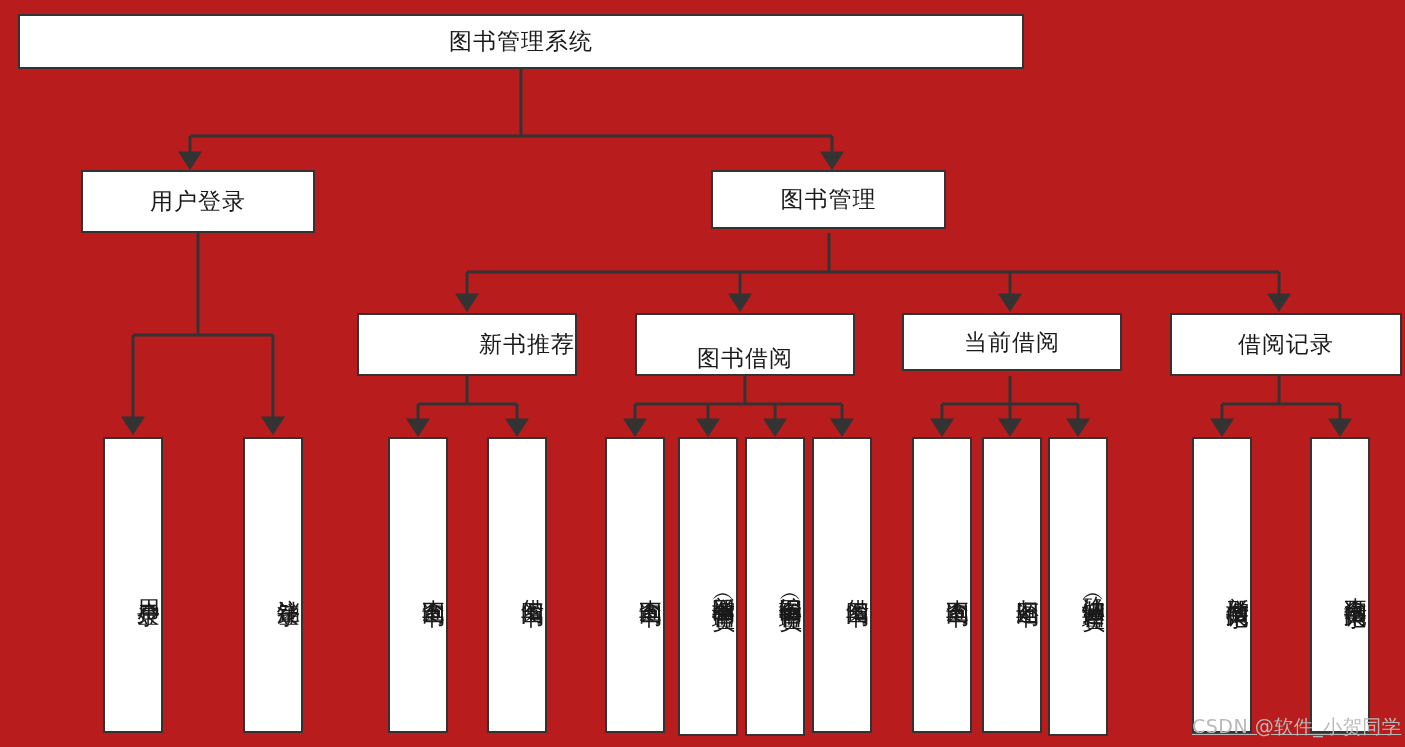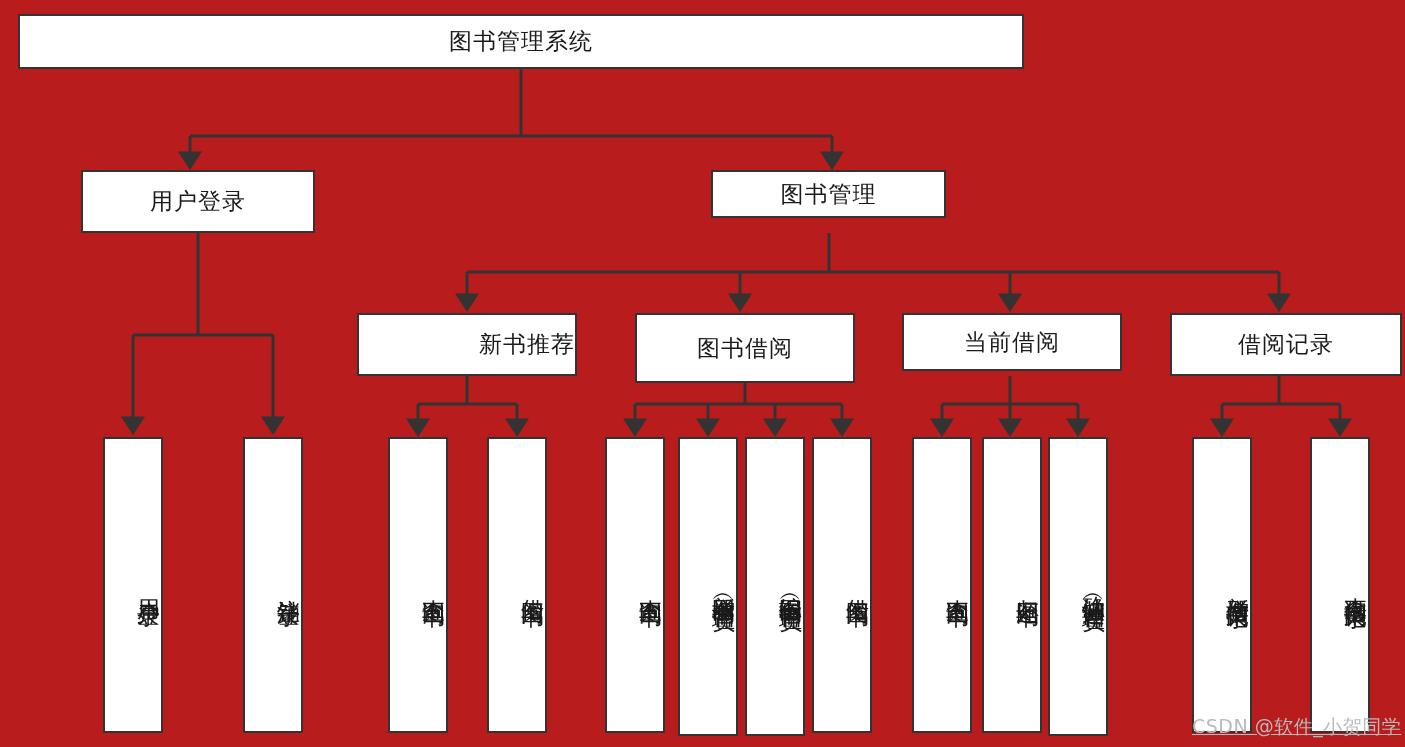--- a/index.html
+++ b/index.html
@@ -118,28 +118,28 @@
     </g>
   </svg>
 
   <div class="node horiz" style="left:18px; top:14px; width:1006px; height:55px;">
     <span>图书管理系统</span>
   </div>
 
   <div class="node horiz" style="left:81px; top:170px; width:234px; height:63px;">
     <span>用户登录</span>
   </div>
-  <div class="node horiz" style="left:711px; top:170px; width:235px; height:48px;">
+  <div class="node horiz" style="left:711px; top:170px; width:235px; height:59px;">
     <span>图书管理</span>
   </div>
 
   <div class="node horiz" style="left:357px; top:313px; width:220px; height:63px;justify-content:flex-end;">
     <span>新书推荐</span>
   </div>
-  <div class="node horiz" style="left:635px; top:313px; width:220px; height:70px;">
+  <div class="node horiz" style="left:635px; top:313px; width:220px; height:63px;align-items:flex-end;">
     <span>图书借阅</span>
   </div>
   <div class="node horiz" style="left:902px; top:313px; width:220px; height:58px;">
     <span>当前借阅</span>
   </div>
   <div class="node horiz" style="left:1170px; top:313px; width:232px; height:63px;">
     <span>借阅记录</span>
   </div>
 
   <div class="node vert" style="left:103px; top:437px; width:60px; height:296px;">

